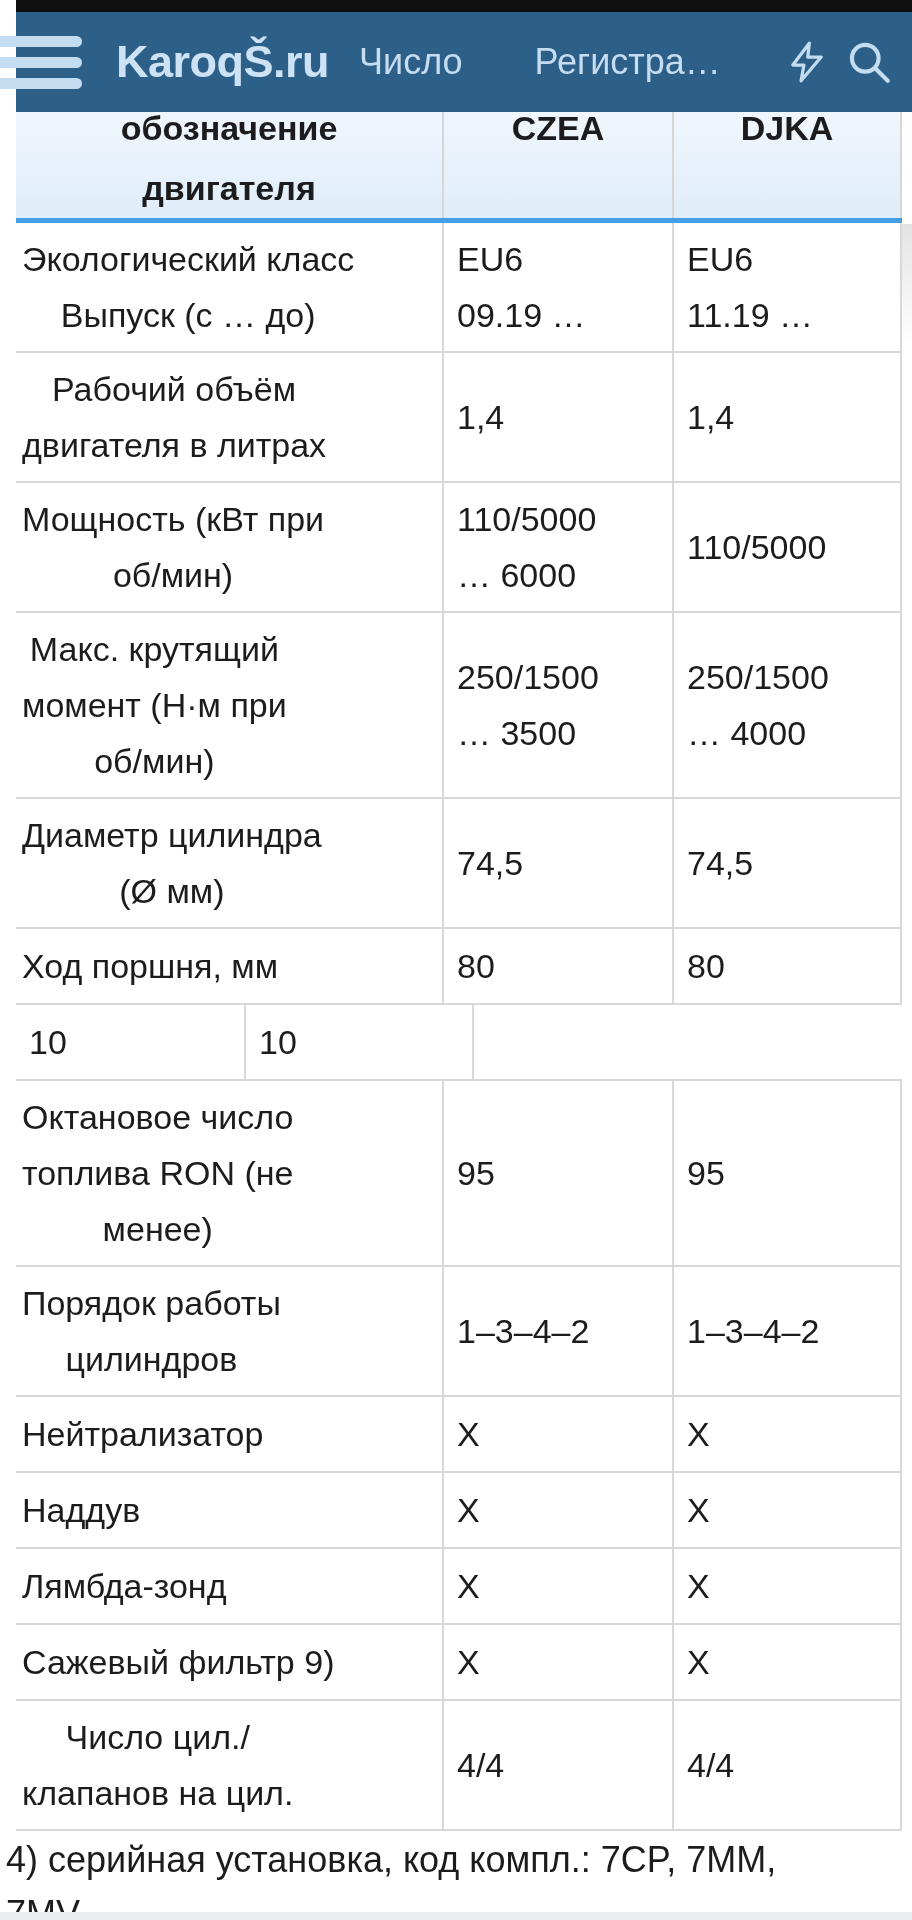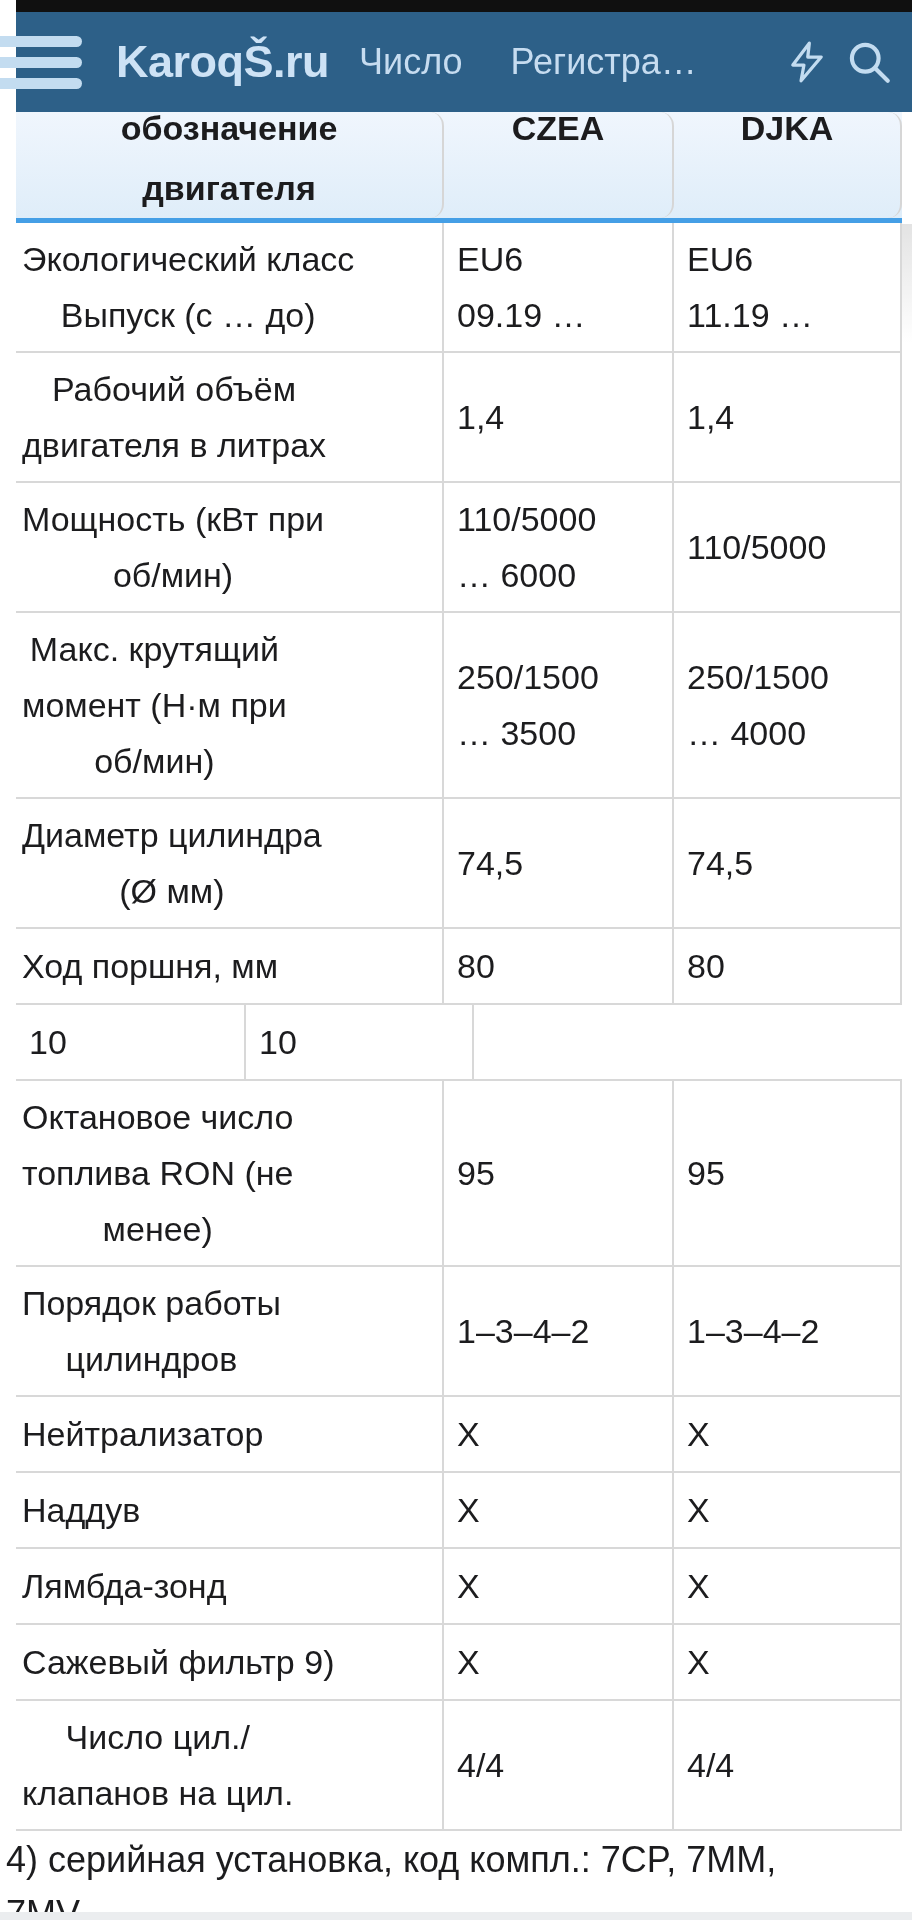--- a/index.html
+++ b/index.html
@@ -11,30 +11,30 @@
 
   
   .navbar{position:relative;height:100px;background:#2d6088;display:flex;align-items:center;
           padding-right:16px;z-index:5;}
   .hamburger{display:flex;flex-direction:column;justify-content:center;gap:10px;
              margin-left:-26px;flex:0 0 auto;cursor:pointer;}
   .hamburger .bar{width:92px;height:11px;border-radius:6px;background:#c3dcf0;}
   .logo{margin-left:34px;font-size:45px;font-weight:bold;color:#cde2f5;letter-spacing:-0.5px;}
   .nav-link{font-size:36px;color:#c6dcf0;white-space:nowrap;}
   .nav-link.login{margin-left:30px;}
-  .nav-link.register{margin-left:48px;}
+  .nav-link.register{margin-left:72px;}
   .nav-icon{display:flex;align-items:center;justify-content:center;}
   .bolt{margin-left:auto;margin-right:14px;}
   .search{margin-right:18px;}
 
   
   .tbl{position:relative;width:886px;}
   .thead{display:flex;width:886px;height:106px;overflow:hidden;
          background:linear-gradient(180deg,#f0f6fd 0%,#dfedf9 100%);}
-  .th{box-sizing:border-box;border-right:2px solid #d6d6d6;border-radius:14px;}
+  .th{box-sizing:border-box;border-right:2px solid #d6d6d6;}
   .th .th-text{margin-top:-14px;text-align:center;font-weight:bold;font-size:34px;
                line-height:60px;white-space:pre-line;}
   .th.c1{width:428px;}.th.c2{width:230px;}.th.c3{width:228px;}
   .accent-line{width:886px;height:5px;background:#459fe6;}
 
   .row{display:flex;width:886px;box-sizing:border-box;border-bottom:2px solid #d8d8d8;}
   .cell{box-sizing:border-box;display:flex;align-items:center;font-size:34px;line-height:56px;
         white-space:pre-line;border-right:2px solid #d8d8d8;}
   .cell.c1{width:428px;padding:0 10px 0 6px;text-align:center;}
   .cell.c2{width:230px;padding:0 6px 0 13px;}

